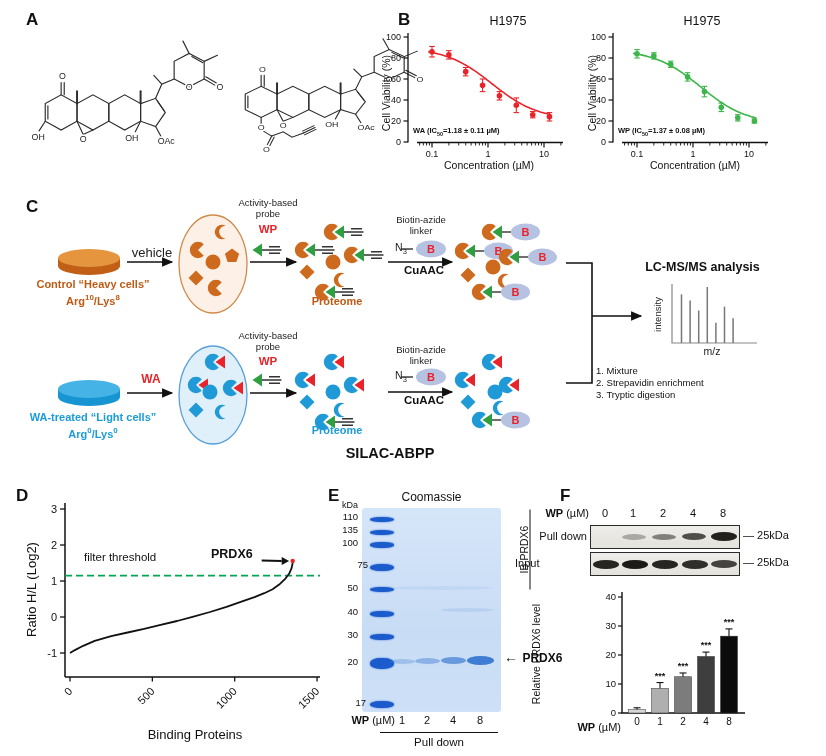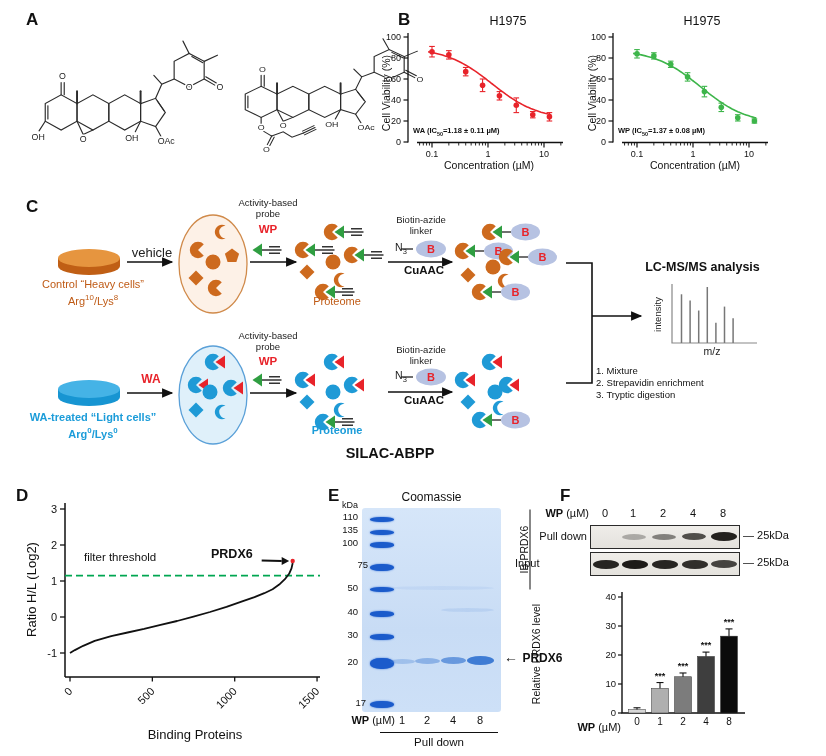--- a/index.html
+++ b/index.html
@@ -2,21 +2,21 @@
 <html><head>
 <meta charset="utf-8">
 <style>
   html,body{margin:0;padding:0;background:#fff;}
   #fig{position:relative;width:826px;height:756px;background:#fff;overflow:hidden;
        font-family:"Liberation Sans",sans-serif;color:#111;}
   .abs{position:absolute;}
   .plabel{position:absolute;font-weight:bold;font-size:17px;color:#111;}
   .cap{position:absolute;font-size:12.5px;color:#1a1a1a;text-align:center;}
   .ctext{position:absolute;font-size:9.5px;color:#222;text-align:center;line-height:11px;}
-  .ctext-or{color:#bf5a15;font-weight:normal;font-size:11px;}
+  .ctext-or{color:#bf5a15;font-weight:bold;font-size:11px;}
   .ctext-bl{color:#1b9cd9;font-weight:bold;font-size:11px;}
   .red-bold{color:#e8232a;font-weight:bold;font-size:11.5px;}
   .black-bold{font-weight:bold;color:#111;}
   .rot{transform:rotate(-90deg);}
   .ann{position:absolute;font-size:7.5px;font-weight:bold;color:#111;white-space:nowrap;}
   sub{font-size:0.72em;} sup{font-size:0.72em;}
   svg text{font-family:"Liberation Sans",sans-serif;fill:#111;}
   .bond{stroke:#2b2b2b;stroke-width:1.3;fill:none;stroke-linecap:round;}
   .atom{font-size:10px;fill:#222;text-anchor:middle;paint-order:stroke;stroke:#fff;stroke-width:3.5px;}
   .alkline{stroke:#333;stroke-width:1.4;fill:none;}

